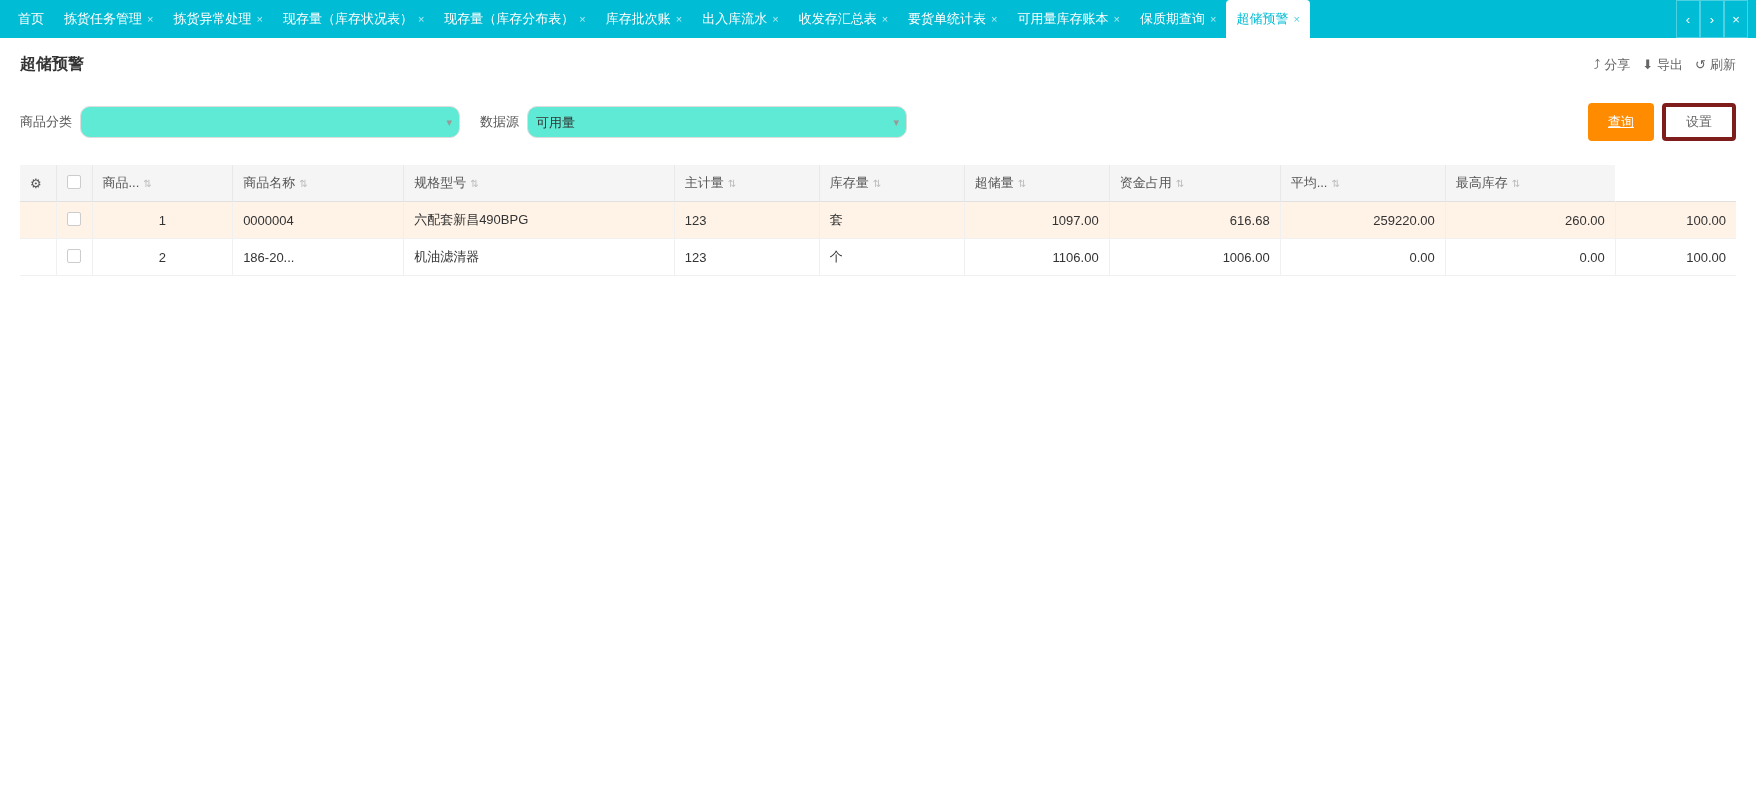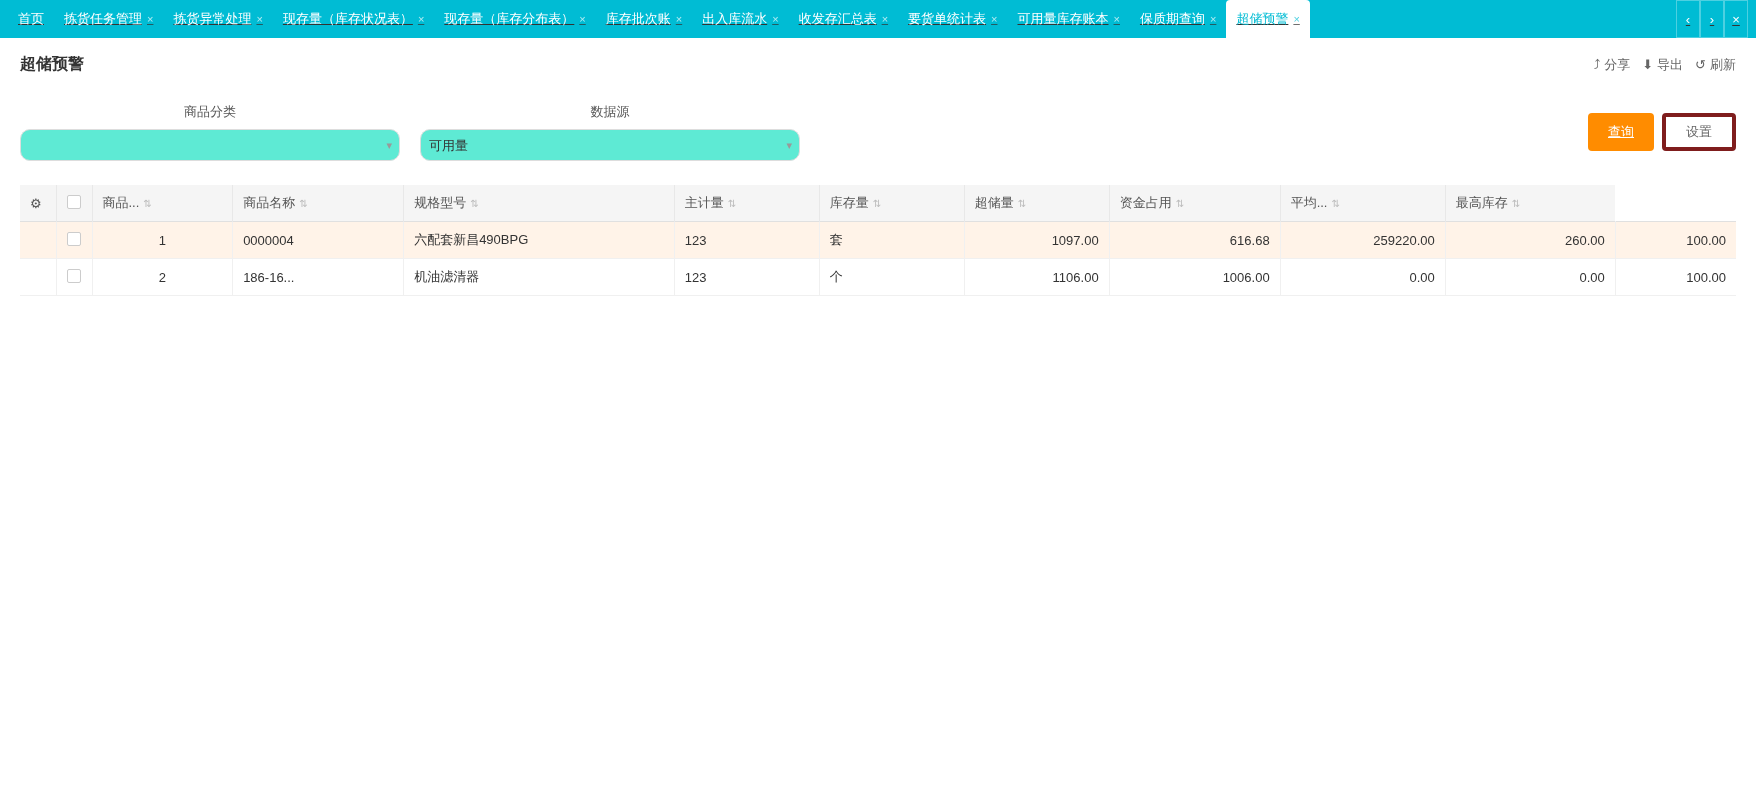--- a/index.html
+++ b/index.html
@@ -7,21 +7,20 @@
 
     
     .nav-bar {
       display: flex;
       align-items: center;
       background: #00bcd4;
       height: 38px;
       padding: 0 8px;
       overflow: hidden;
       white-space: nowrap;
-      text-decoration: underline;
     }
     .nav-item {
       display: inline-flex;
       align-items: center;
       padding: 0 10px;
       height: 38px;
       color: #fff;
       font-size: 13px;
       cursor: pointer;
       flex-shrink: 0;
@@ -86,21 +85,20 @@
       display: flex;
       align-items: center;
       gap: 20px;
       margin-bottom: 12px;
       padding: 12px 0;
     }
     .filter-item {
       display: flex;
       align-items: center;
       gap: 8px;
-      flex-direction: column;
     }
     .filter-label {
       font-size: 13px;
       color: #555;
       white-space: nowrap;
     }
     .filter-select {
       width: 380px;
       height: 32px;
       border: 1px solid #ddd;
@@ -315,21 +313,21 @@
       <td class="td-right">1097.00</td>
       <td class="td-right">616.68</td>
       <td class="td-right">259220.00</td>
       <td class="td-right">260.00</td>
       <td class="td-right">100.00</td>
     </tr>
         <tr>
       <td class="td-center"></td>
       <td class="td-center"><span class="custom-checkbox"></span></td>
       <td class="row-num td-center">2</td>
-      <td>186-16...</td>
+      <td>186-20...</td>
       <td>机油滤清器</td>
       <td>123</td>
       <td>个</td>
       <td class="td-right">1106.00</td>
       <td class="td-right">1006.00</td>
       <td class="td-right">0.00</td>
       <td class="td-right">0.00</td>
       <td class="td-right">100.00</td>
     </tr>
       </tbody>

